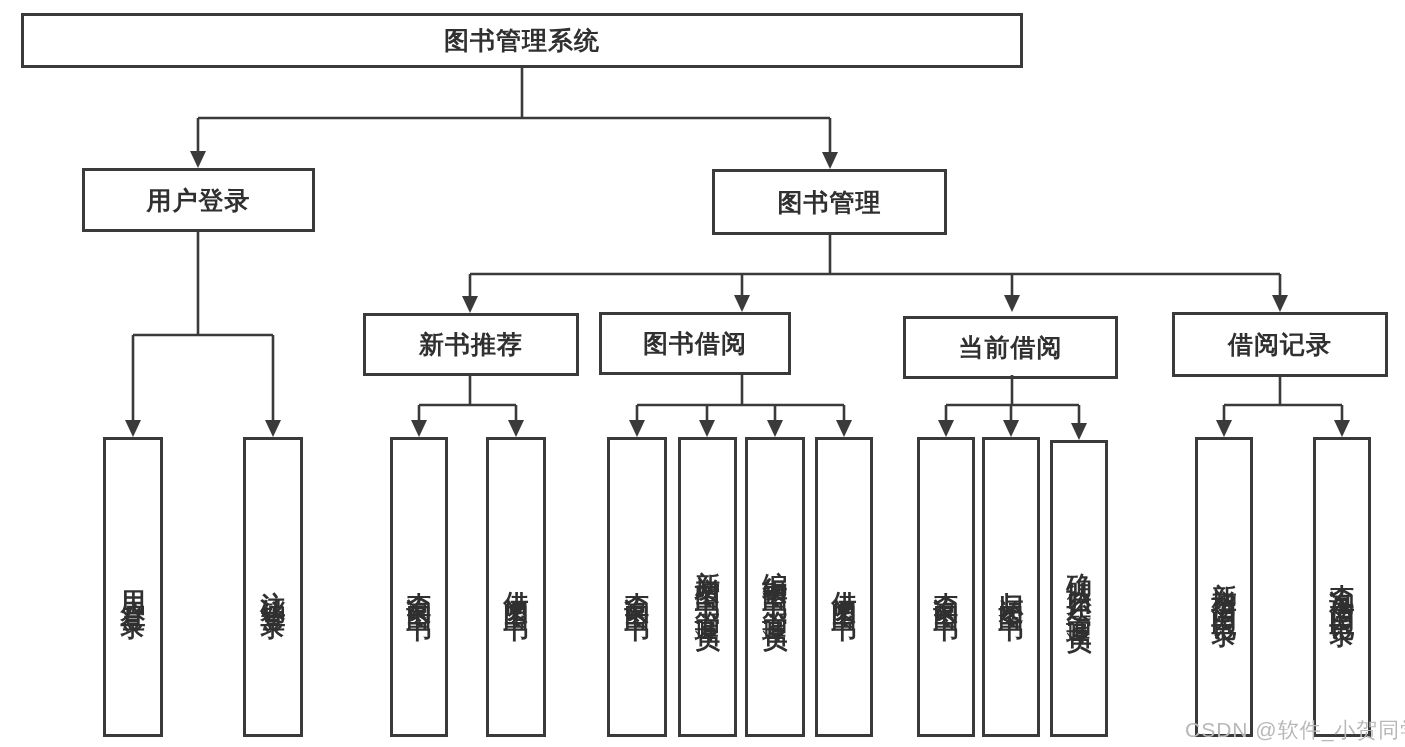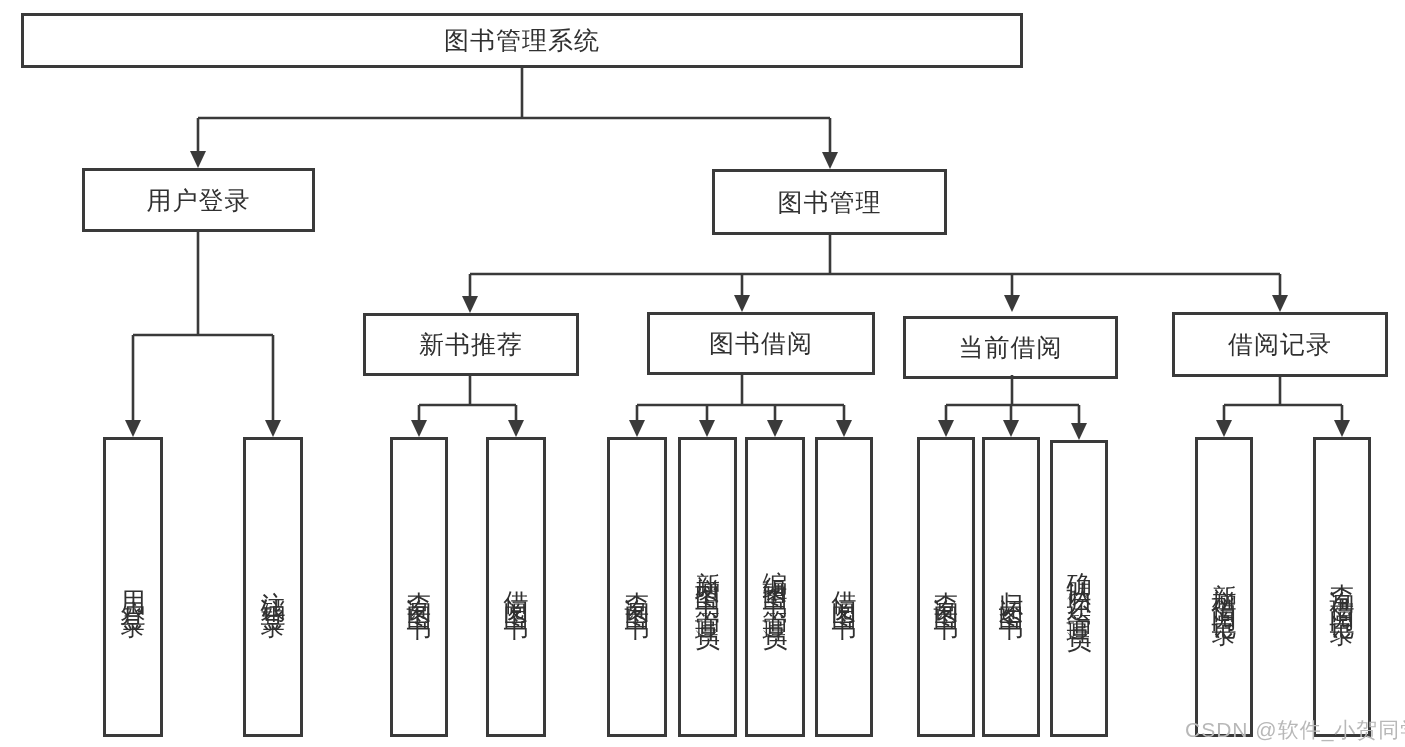--- a/index.html
+++ b/index.html
@@ -22,20 +22,21 @@
   .connector-svg path{stroke:var(--line);stroke-width:2.6;fill:none;}
   .connector-svg polygon{fill:var(--line);stroke:none;}
   .node{
     position:absolute;
     box-sizing:border-box;
     background:#fff;
     border:3px solid var(--line);
     display:flex;align-items:center;justify-content:center;
     color:var(--text);
     z-index:1;
+    font-weight:bold;
   }
   .node-h{
     font-size:25px;
     letter-spacing:1px;
     white-space:nowrap;
   }
   .node-v{
     font-size:25px;
     writing-mode:vertical-rl;
     text-orientation:upright;
@@ -117,21 +118,21 @@
     <polygon points="1216,420 1232,420 1224,437"></polygon>
     <polygon points="1334,420 1350,420 1342,437"></polygon>
   </svg>
 
   <div class="node node-h" style="left:21px;top:13px;width:1002px;height:55px;">图书管理系统</div>
 
   <div class="node node-h" style="left:82px;top:168px;width:233px;height:64px;">用户登录</div>
   <div class="node node-h" style="left:712px;top:169px;width:235px;height:66px;">图书管理</div>
 
   <div class="node node-h" style="left:363px;top:313px;width:216px;height:63px;">新书推荐</div>
-  <div class="node node-h" style="left:647px;top:312px;width:228px;height:63px;">图书借阅</div>
+  <div class="node node-h" style="left:599px;top:312px;width:192px;height:63px;">图书借阅</div>
   <div class="node node-h" style="left:903px;top:316px;width:215px;height:63px;">当前借阅</div>
   <div class="node node-h" style="left:1172px;top:312px;width:216px;height:65px;">借阅记录</div>
 
   <div class="node node-v" style="left:103px;top:437px;width:60px;height:300px;">用户登录</div>
   <div class="node node-v" style="left:243px;top:437px;width:60px;height:300px;">注销登录</div>
 
   <div class="node node-v" style="left:390px;top:437px;width:58px;height:300px;">查询图书</div>
   <div class="node node-v" style="left:486px;top:437px;width:60px;height:300px;">借阅图书</div>
 
   <div class="node node-v" style="left:607px;top:437px;width:60px;height:300px;">查询图书</div>

